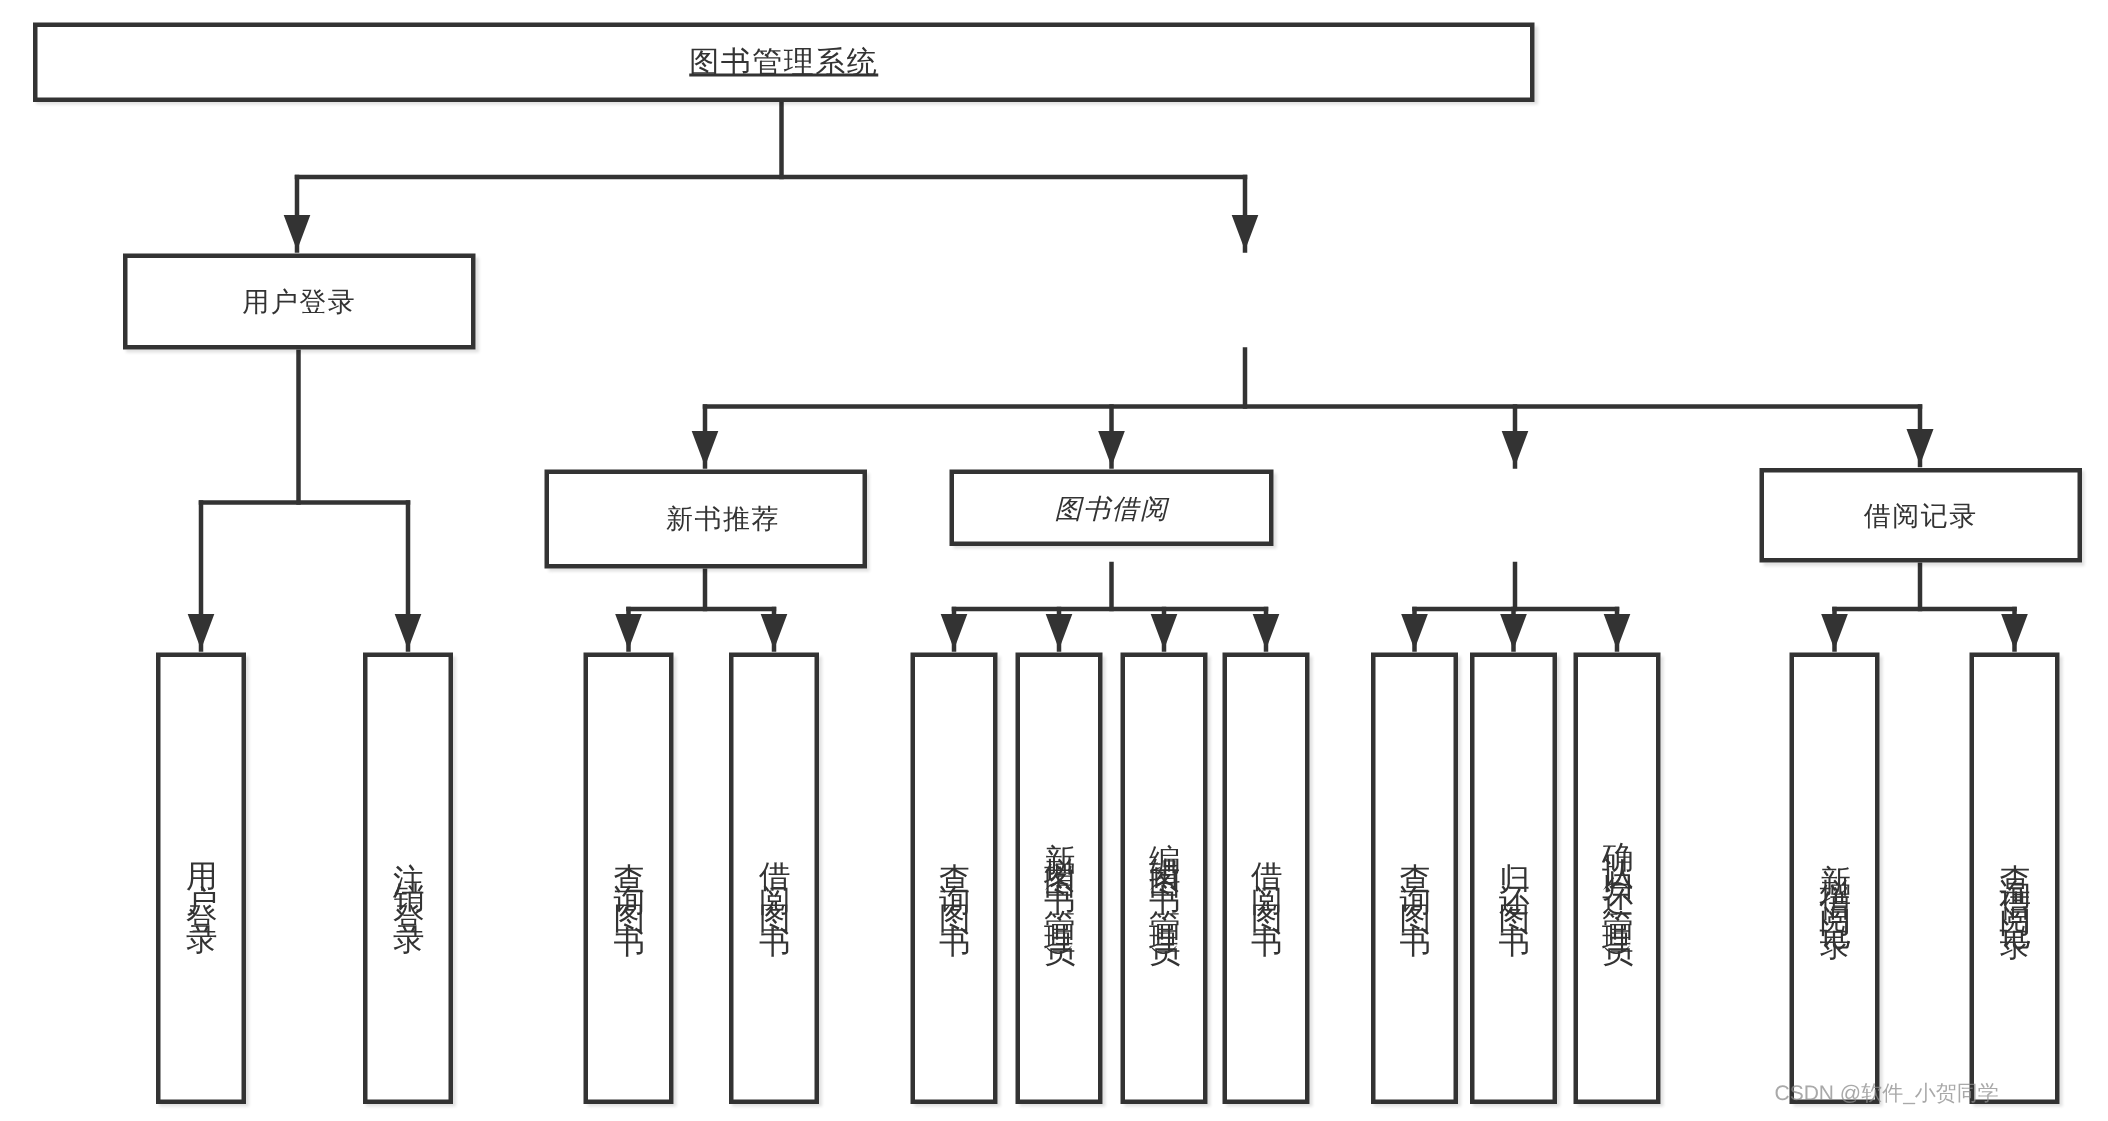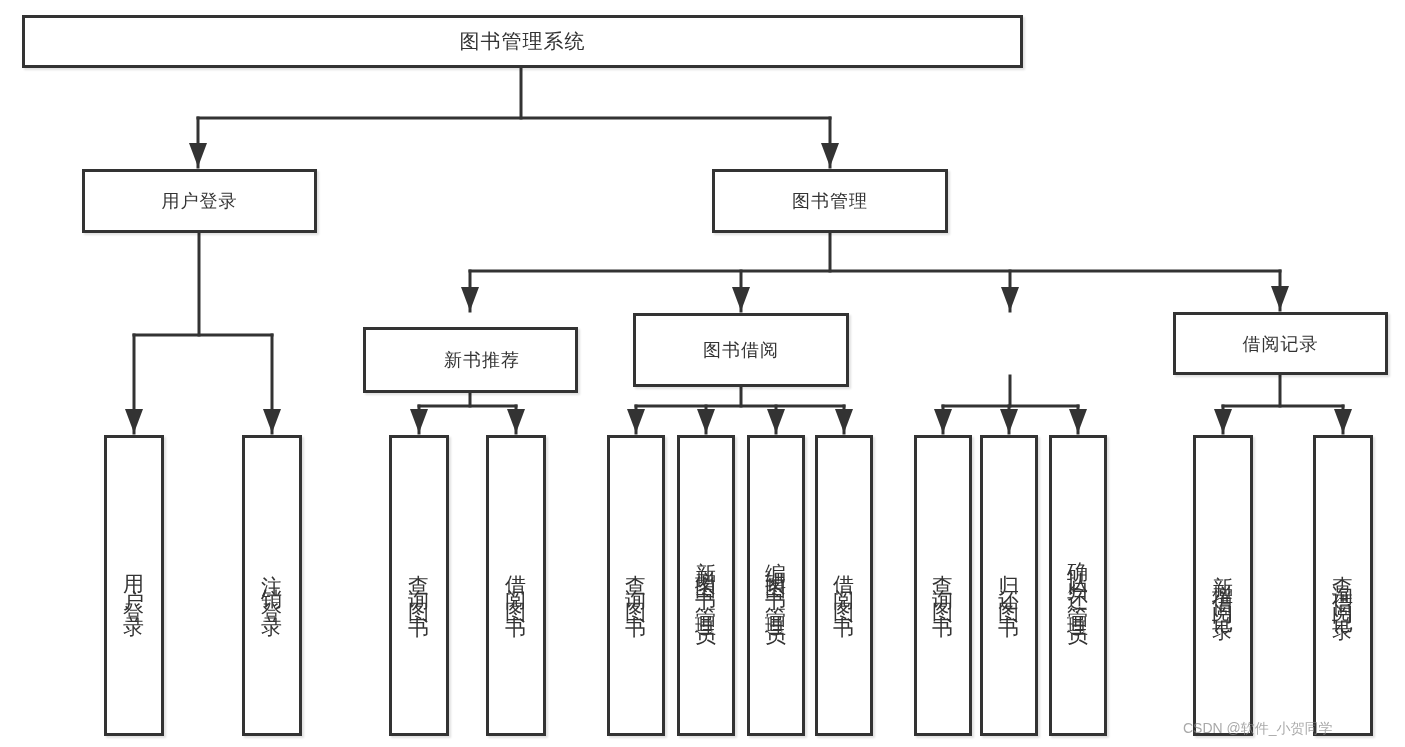--- a/index.html
+++ b/index.html
@@ -22,25 +22,25 @@
     writing-mode:vertical-rl; text-orientation:mixed;
     font-size:21px; line-height:1; white-space:nowrap;
   }
   .ls14 { letter-spacing:14px; }
   .ls9  { letter-spacing:9px; }
   .watermark {
     position:absolute; left:1183px; top:720px; z-index:5;
     font-size:14px; color:rgba(140,140,140,0.75); white-space:nowrap;
   }
   
-  #box-root            { left:22px;  top:15px;  width:1001px; height:53px; }
+  #box-root            { left:22px;  top:15px;  width:1001px; height:53px;text-decoration:underline; }
   #box-user-login      { left:82px;  top:169px; width:235px;  height:64px; }
   #box-book-mgmt       { left:712px; top:169px; width:236px;  height:64px; }
-  #box-new-books       { left:363px; top:327px; width:215px;  height:66px;padding-left:23px; }
-  #box-book-borrow     { left:633px; top:313px; width:216px;  height:74px; }
+  #box-new-books       { left:363px; top:313px; width:215px;  height:66px;padding-left:23px; }
+  #box-book-borrow     { left:633px; top:313px; width:216px;  height:51px;font-style:italic; }
   #box-current-borrow  { left:903px; top:313px; width:215px;  height:63px; }
   #box-borrow-records  { left:1173px;top:312px; width:215px;  height:63px; }
   .leaf { top:435px; height:301px; }
   #leaf-user-login     { left:104px; width:60px; }
   #leaf-logout         { left:242px; width:60px; }
   #leaf-nb-query       { left:389px; width:60px; }
   #leaf-nb-borrow      { left:486px; width:60px; }
   #leaf-bb-query       { left:607px; width:58px; }
   #leaf-bb-add         { left:677px; width:58px; }
   #leaf-bb-edit        { left:747px; width:58px; }
@@ -104,23 +104,20 @@
     </g>
   </svg>
 
   <div class="node" id="box-root">
     <span class="lbl root-lbl">图书管理系统</span>
   </div>
 
   <div class="node" id="box-user-login">
     <span class="lbl h-lbl">用户登录</span>
   </div>
-  <div class="node" id="box-book-mgmt">
-    <span class="lbl h-lbl">图书管理</span>
-  </div>
 
   <div class="node" id="box-new-books">
     <span class="lbl h-lbl">新书推荐</span>
   </div>
   <div class="node" id="box-book-borrow">
     <span class="lbl h-lbl">图书借阅</span>
   </div>
   <div class="node" id="box-borrow-records">
     <span class="lbl h-lbl">借阅记录</span>
   </div>

